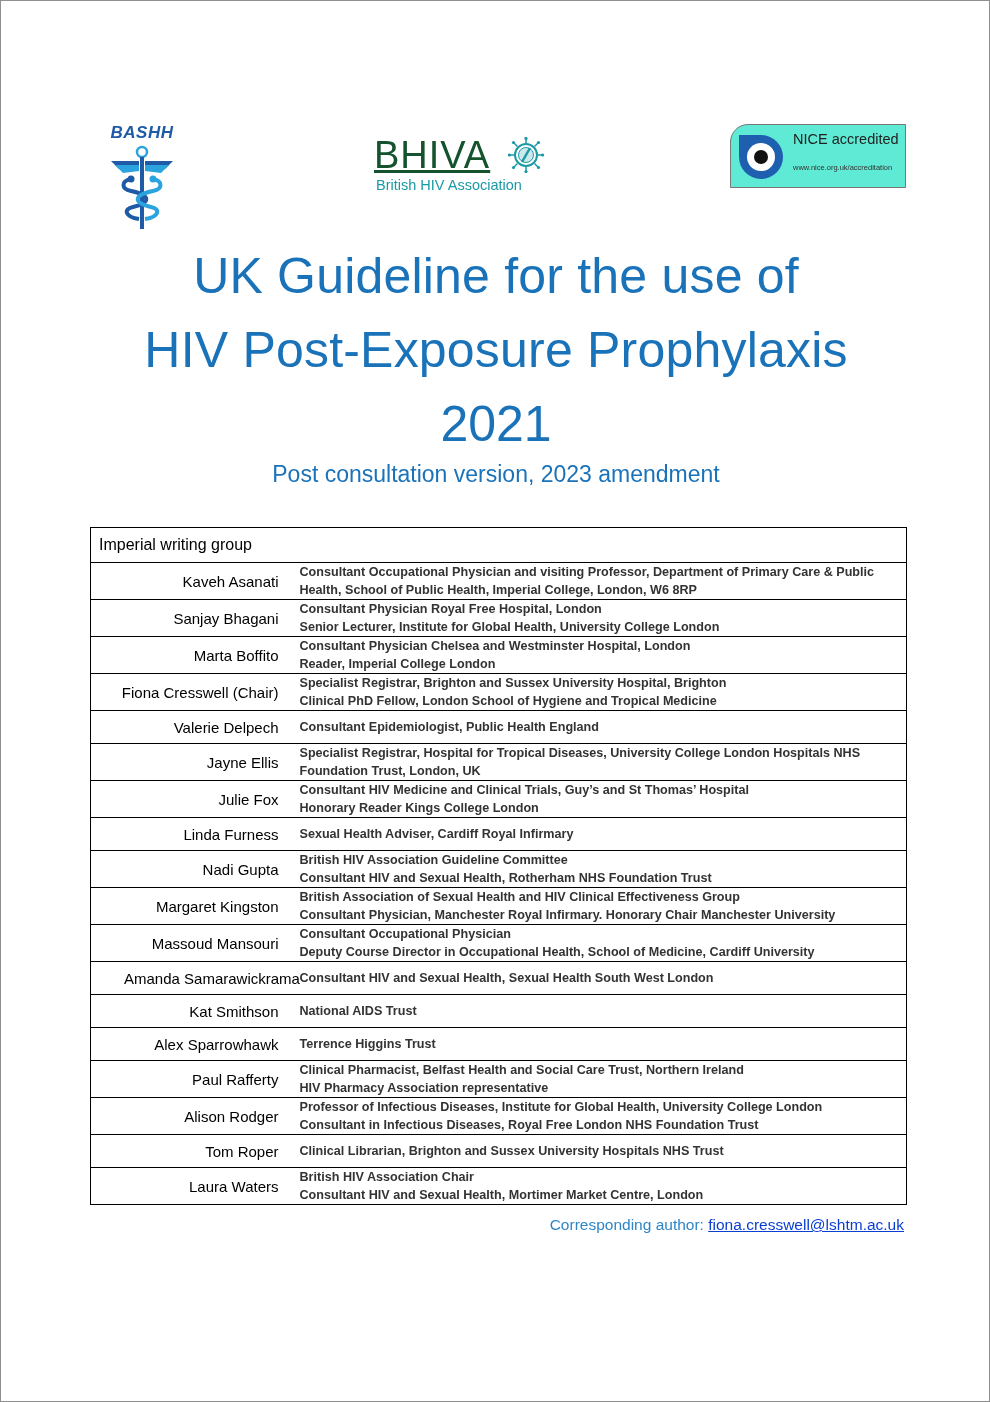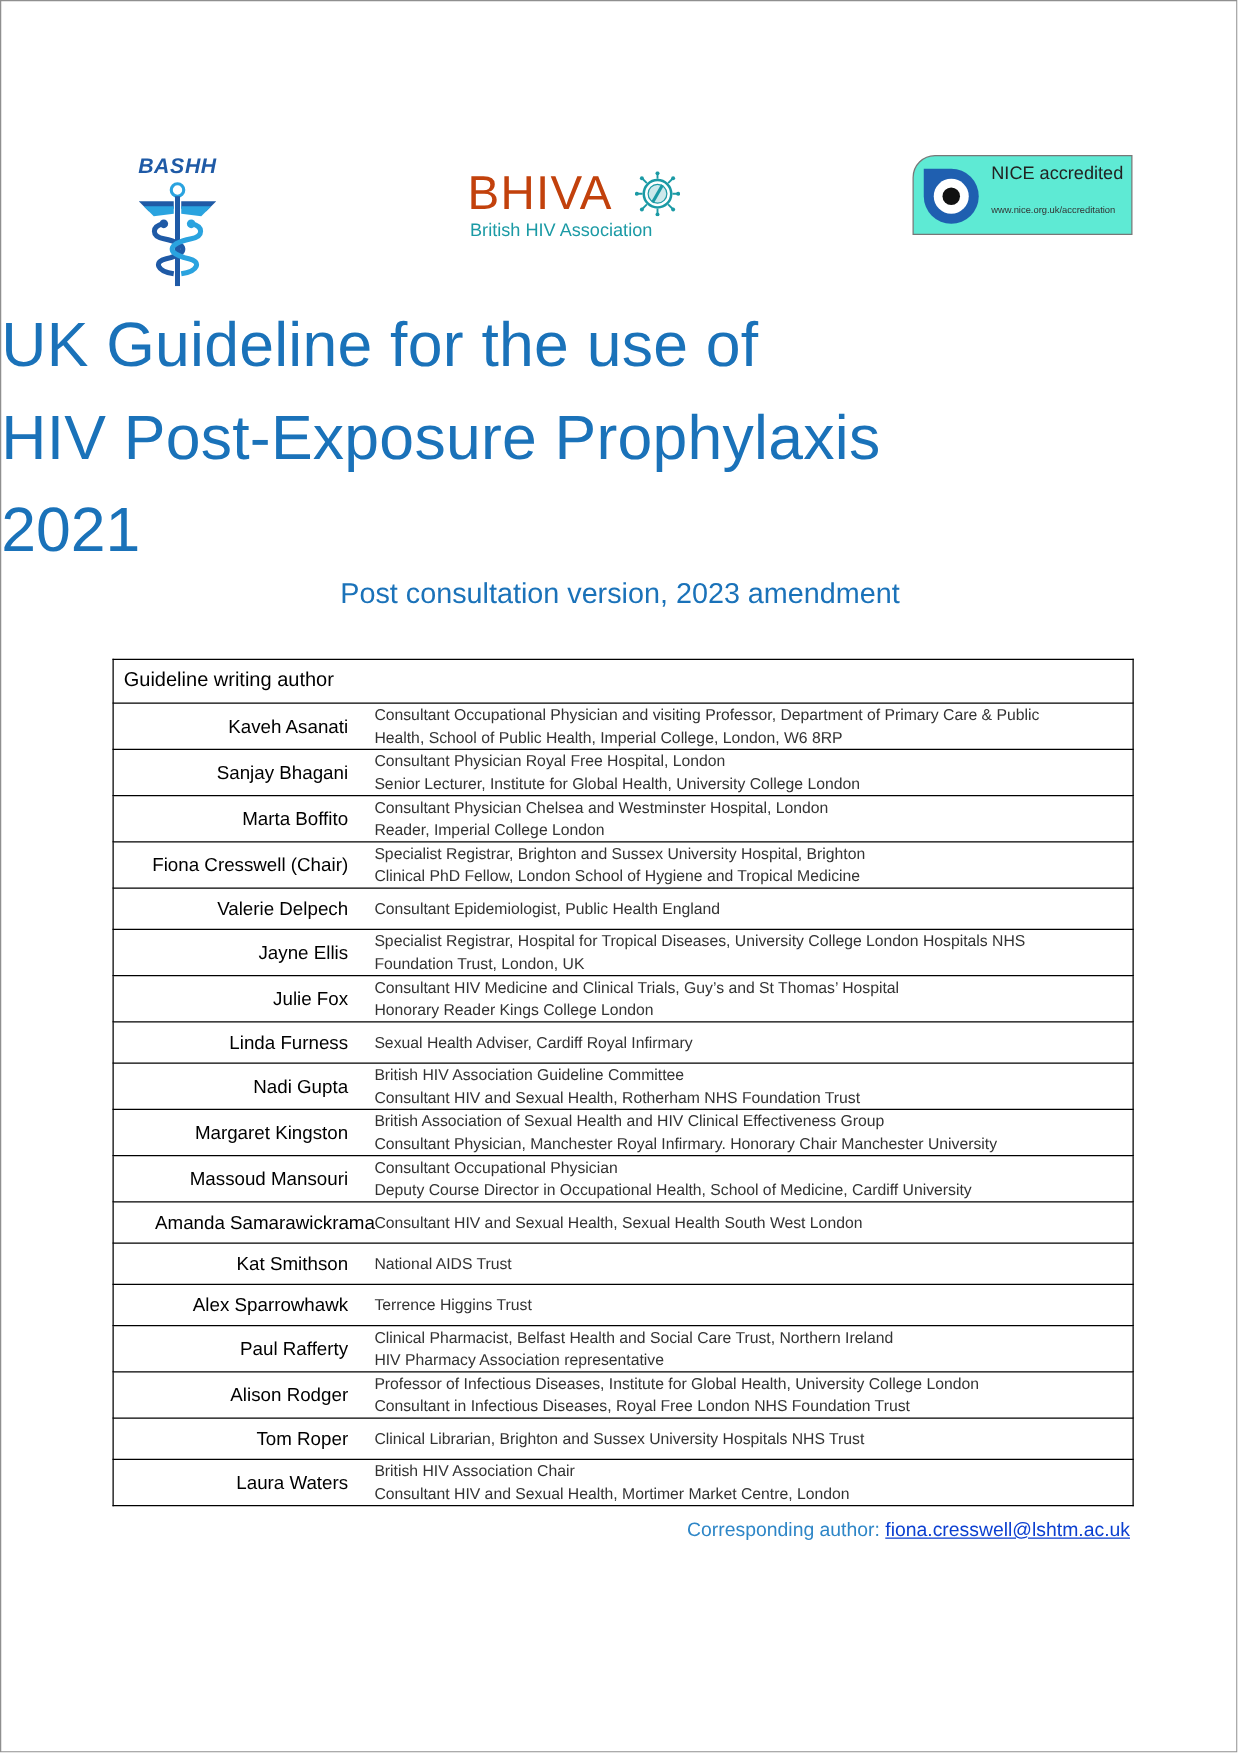--- a/index.html
+++ b/index.html
@@ -11,33 +11,33 @@
       position: absolute; left: 0; top: 0; width: 988px; height: 1400px;
       border: 1px solid #8f8f8f; background: #fff; box-sizing: content-box;
     }
     
     .logo-bashh { position: absolute; left: 96px; top: 122px; width: 90px; height: 106px; }
     .bashh-text { position: absolute; left: 0; top: 0; width: 90px; text-align: center;
       font-weight: bold; font-size: 17px; color: #1f5aa6; letter-spacing: 0.5px; font-style: italic; }
     .bashh-mark { position: absolute; left: 12px; top: 22px; width: 66px; height: 84px; }
 
     .logo-bhiva { position: absolute; left: 373px; top: 134px; width: 175px; height: 62px; }
-    .bhiva-word { position: absolute; left: 0; top: 0; font-size: 38px; color: #c2410c;
-      letter-spacing: 1px; line-height: 40px; }
+    .bhiva-word { position: absolute; left: 0; top: 0; font-size: 38px; color: #14532d;
+      letter-spacing: 1px; line-height: 40px; text-decoration: underline; }
     .bhiva-virus { position: absolute; left: 134px; top: 2px; width: 36px; height: 36px; }
     .bhiva-sub { position: absolute; left: 2px; top: 42px; font-size: 14.5px; color: #1b9aa5; white-space: nowrap; }
 
     .logo-nice { position: absolute; left: 729px; top: 123px; width: 176px; height: 64px;
       border: 1px solid #777; border-radius: 18px 0 0 0; background: #5eead4; box-sizing: border-box; }
     .nice-mark { position: absolute; left: 6px; top: 8px; width: 48px; height: 48px; }
     .nice-title { position: absolute; left: 62px; top: 6px; font-size: 14.5px; color: #222; white-space: nowrap; }
     .nice-url { position: absolute; left: 62px; top: 38px; font-size: 7.5px; color: #333; white-space: nowrap; }
 
     
-    .title { position: absolute; left: 0; width: 990px; color: #1a72b9;
+    .title { position: absolute; left: 0; width: 990px; text-align: center; color: #1a72b9;
       font-family: "Liberation Sans", "DejaVu Sans", sans-serif; font-weight: normal; }
     .title-l1 { top: 244px; font-size: 50px; line-height: 62px; letter-spacing: 0.2px; }
     .title-l2 { top: 318px; font-size: 50px; line-height: 62px; letter-spacing: 0.2px; }
     .title-l3 { top: 392px; font-size: 50px; line-height: 62px; }
     .subtitle { position: absolute; left: 0; width: 990px; top: 458px; text-align: center;
       font-size: 23px; color: #1a72b9; line-height: 30px; }
 
     
     .group-table {
       position: absolute; left: 89px; top: 526px; width: 816px;
@@ -52,21 +52,21 @@
     .col-role { width: 619px; }
     .name-cell {
       text-align: right; padding-right: 9px !important; font-size: 15px; color: #000;
       vertical-align: middle; white-space: nowrap;
     }
     .role-cell {
       font-size: 12.6px; color: #333; padding-left: 12px !important; padding-right: 4px !important;
       vertical-align: middle; line-height: 18px; border-left: none !important;
     }
     .name-cell { border-right: none !important; }
-    .role-line { display: block; white-space: nowrap; }
+    .role-line { display: block; white-space: nowrap; font-weight: bold; }
     tr.r2 td { height: 36px; }
     tr.r1 td { height: 32px; padding-left: 33px; }
 
     .corresponding {
       position: absolute; right: 85px; top: 1215px; font-size: 15.5px; color: #2e86c7; white-space: nowrap;
     }
     .corresponding a { color: #0b3fd0; text-decoration: underline; }
   </style>
 </head>
 <body>
@@ -134,21 +134,21 @@
   <div class="title title-l3">2021</div>
   <div class="subtitle">Post consultation version, 2023 amendment</div>
 
   <table class="group-table">
     <colgroup>
         <col class="col-name">
         <col class="col-role">
       </colgroup>
     <tbody id="group-body">
       <tr>
-        <td colspan="2" class="group-header">Guideline writing author</td>
+        <td colspan="2" class="group-header">Imperial writing group</td>
       </tr>
     <tr class="r2">
           <td class="name-cell">Kaveh Asanati</td>
           <td class="role-cell">
             <span class="role-line">Consultant Occupational Physician and visiting Professor, Department of Primary Care &amp; Public</span>
             <span class="role-line">Health, School of Public Health, Imperial College, London, W6 8RP</span>
           </td>
         </tr>
         <tr class="r2">
           <td class="name-cell">Sanjay Bhagani</td>

